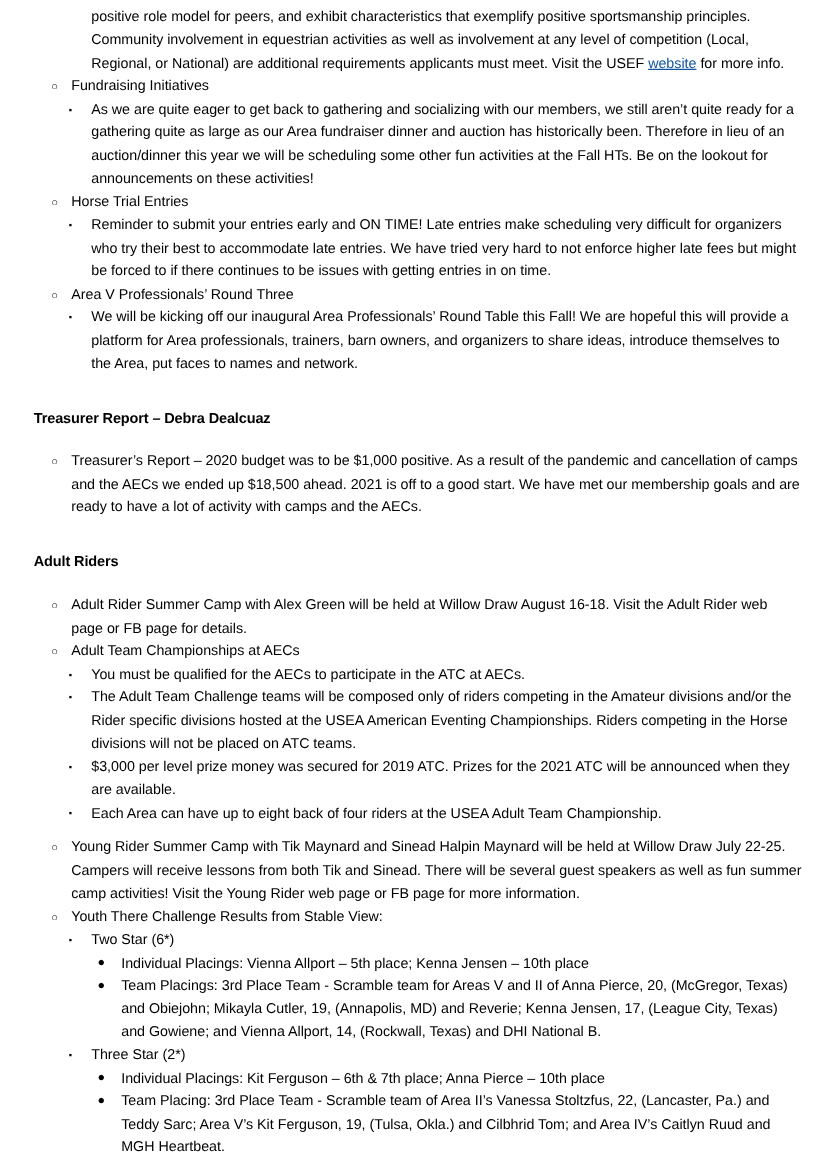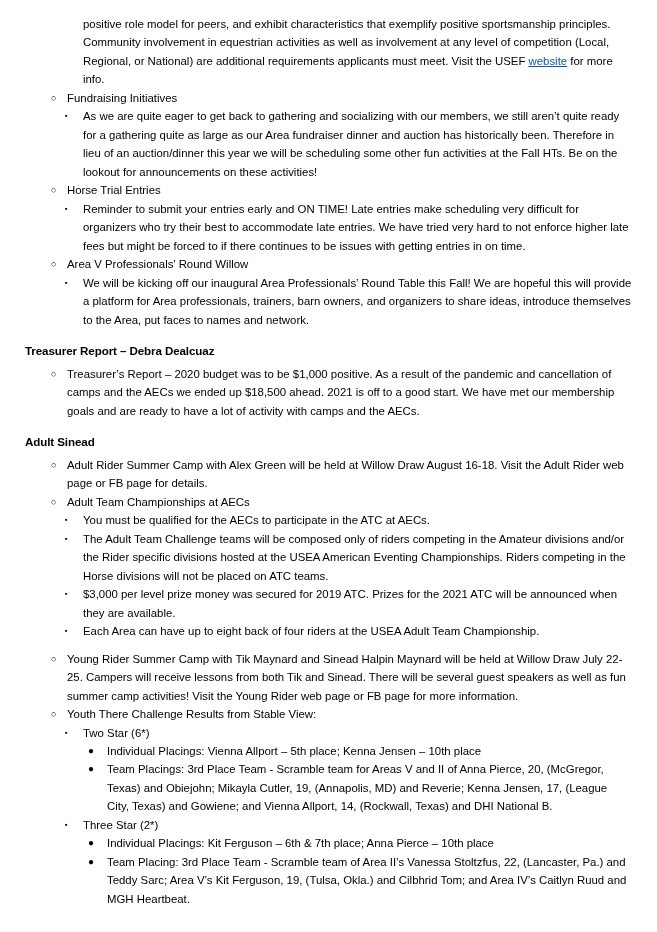--- a/index.html
+++ b/index.html
@@ -13,31 +13,31 @@
     font-family: "Liberation Sans", sans-serif;
     color: #000000;
     font-size: 11.4px;
     line-height: 1.62;
     overflow: hidden;
   }
   .page {
     position: relative;
     width: 657px;
     height: 690px;
-    padding: 13px;
+    padding: 3px;
     box-sizing: border-box;
   }
   .doc {
     padding: 2px 12px 0 8px;
   }
 
   
   .heading {
     font-weight: bold;
-    margin: 4px;
+    margin: 16px;
     padding: 0;
     font-size: 11.6px;
     letter-spacing: -0.1px;
   }
   .spacer {
     height: 9px;
   }
 
   
   .li {
@@ -116,34 +116,34 @@
       <div class="li lvl1">
         <span class="bullet">○</span>
         <span class="txt">Horse Trial Entries</span>
       </div>
       <div class="li lvl2">
         <span class="bullet">▪</span>
         <span class="txt">Reminder to submit your entries early and ON TIME!  Late entries make scheduling very difficult for organizers who try their best to accommodate late entries. We have tried very hard to not enforce higher late fees but might be forced to if there continues to be issues with getting entries in on time.</span>
       </div>
       <div class="li lvl1">
         <span class="bullet">○</span>
-        <span class="txt">Area V Professionals’ Round Willow</span>
+        <span class="txt">Area V Professionals’ Round Three</span>
       </div>
       <div class="li lvl2">
         <span class="bullet">▪</span>
         <span class="txt">We will be kicking off our inaugural Area Professionals’ Round Table this Fall! We are hopeful this will provide a platform for Area professionals, trainers, barn owners, and organizers to share ideas, introduce themselves to the Area, put faces to names and network.</span>
       </div>
       <div class="spacer"></div>
       <div class="heading">Treasurer Report – Debra Dealcuaz</div>
       <div class="li lvl1">
         <span class="bullet">○</span>
         <span class="txt">Treasurer’s Report – 2020 budget was to be $1,000 positive.  As a result of the pandemic and cancellation of camps and the AECs we ended up $18,500 ahead.  2021 is off to a good start. We have met our membership goals and are ready to have a lot of activity with camps and the AECs.</span>
       </div>
       <div class="spacer"></div>
-      <div class="heading">Adult Sinead</div>
+      <div class="heading">Adult Riders</div>
       <div class="li lvl1">
         <span class="bullet">○</span>
         <span class="txt">Adult Rider Summer Camp with Alex Green will be held at Willow Draw August 16-18.  Visit the Adult Rider web page or FB page for details.</span>
       </div>
       <div class="li lvl1">
         <span class="bullet">○</span>
         <span class="txt">Adult Team Championships at AECs</span>
       </div>
       <div class="li lvl2">
         <span class="bullet">▪</span>

